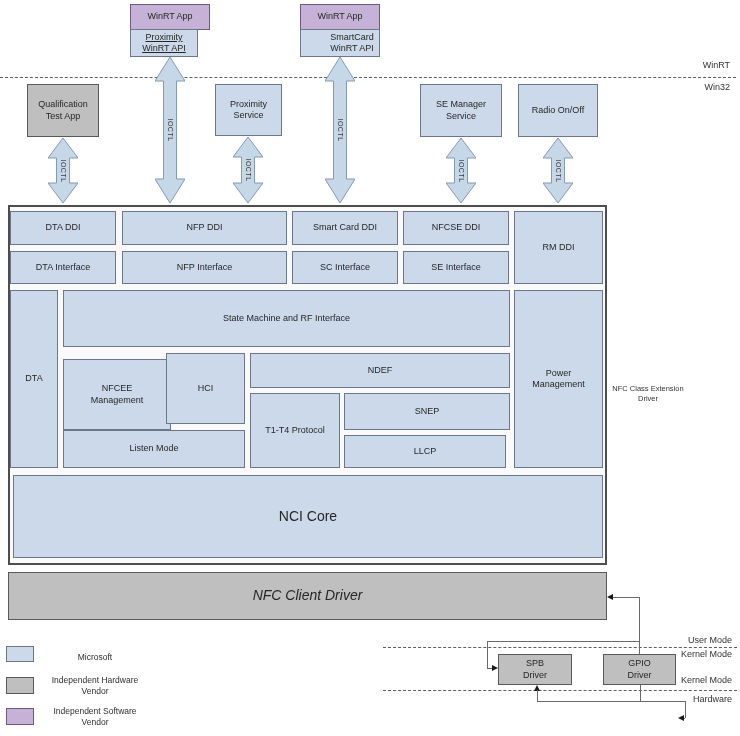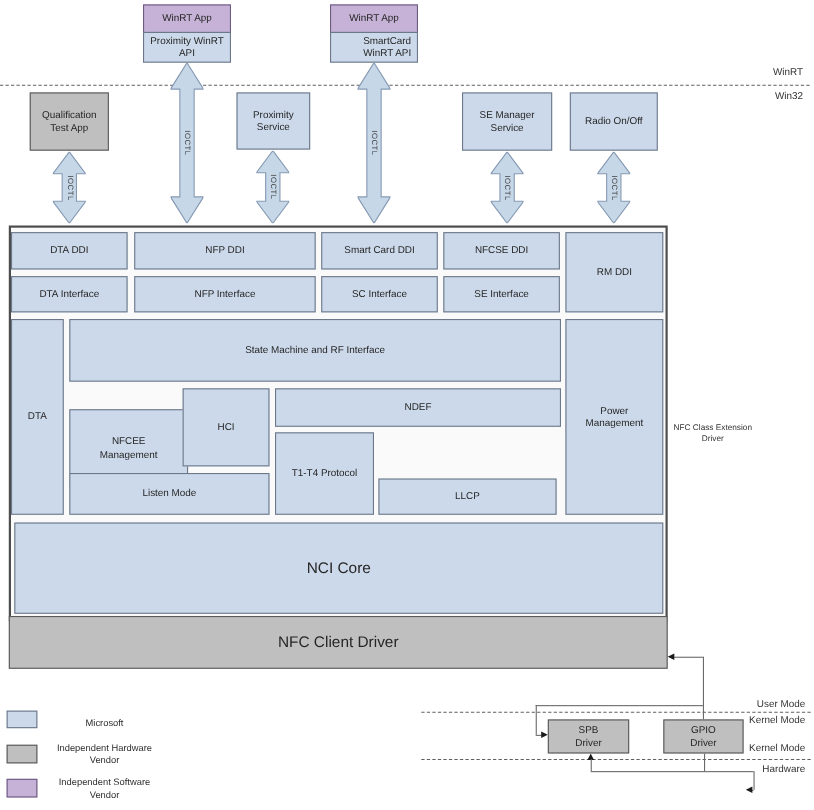--- a/index.html
+++ b/index.html
@@ -58,21 +58,21 @@
 
   <div class="ah ah-up" style="left:533.5px;top:685px;"></div>
   <div class="wire" style="left:536.5px;top:690px;width:1px;height:11px;"></div>
   <div class="wire" style="left:537px;top:700.5px;width:148px;height:1px;"></div>
   <div class="wire" style="left:639.5px;top:685px;width:1px;height:16px;"></div>
   <div class="wire" style="left:684.5px;top:701px;width:1px;height:17px;"></div>
   <div class="wire" style="left:683px;top:717.5px;width:2px;height:1px;"></div>
   <div class="ah ah-left" style="left:678px;top:714.5px;"></div>
 
   <div class="box purple" style="left:130px;top:4px;width:80px;height:26px;">WinRT App</div>
-  <div class="box blue" style="left:130px;top:29px;width:80px;height:28px;">Proximity WinRT API</div>
+  <div class="box blue" style="left:130px;top:29px;width:68px;height:28px;text-decoration:underline;">Proximity WinRT API</div>
 
   <div class="box purple" style="left:300px;top:4px;width:80px;height:26px;">WinRT App</div>
   <div class="box blue" style="left:300px;top:29px;width:80px;height:28px;padding-left:24px;">SmartCard WinRT API</div>
 
   <div class="box gray" style="left:27px;top:84px;width:72px;height:53px;padding:0 6px;">Qualification Test App</div>
   <div class="box blue" style="left:215px;top:84px;width:67px;height:52px;padding:0 8px;">Proximity Service</div>
   <div class="box blue" style="left:420px;top:84px;width:82px;height:53px;padding:0 10px;">SE Manager Service</div>
   <div class="box blue" style="left:518px;top:84px;width:80px;height:53px;">Radio On/Off</div>
 
   <div class="arrow-wrap" style="left:48px;top:138px;width:30px;height:65px;">
@@ -122,29 +122,30 @@
   <div class="box blue" style="left:514px;top:211px;width:89px;height:73px;">RM DDI</div>
 
   <div class="box blue" style="left:10px;top:251px;width:106px;height:33px;">DTA Interface</div>
   <div class="box blue" style="left:122px;top:251px;width:165px;height:33px;">NFP Interface</div>
   <div class="box blue" style="left:292px;top:251px;width:106px;height:33px;">SC Interface</div>
   <div class="box blue" style="left:403px;top:251px;width:106px;height:33px;">SE Interface</div>
 
   <div class="box blue" style="left:10px;top:290px;width:48px;height:178px;">DTA</div>
   <div class="box blue" style="left:63px;top:290px;width:447px;height:57px;">State Machine and RF Interface</div>
   <div class="box blue" style="left:514px;top:290px;width:89px;height:178px;padding:0 12px;">Power Management</div>
-  <div class="box blue" style="left:63px;top:372px;width:108px;height:71px;padding:0 26px;">NFCEE Management</div>
+  <div class="box blue" style="left:63px;top:359px;width:108px;height:71px;padding:0 26px;">NFCEE Management</div>
   <div class="box blue" style="left:166px;top:353px;width:79px;height:71px;">HCI</div>
   <div class="box blue" style="left:63px;top:430px;width:182px;height:38px;">Listen Mode</div>
   <div class="box blue" style="left:250px;top:353px;width:260px;height:35px;">NDEF</div>
   <div class="box blue" style="left:250px;top:393px;width:90px;height:75px;">T1-T4 Protocol</div>
+  <div class="box blue" style="left:344px;top:393px;width:166px;height:37px;">SNEP</div>
   <div class="box blue" style="left:344px;top:435px;width:162px;height:33px;">LLCP</div>
   <div class="box blue big-label" style="left:13px;top:475px;width:590px;height:83px;">NCI Core</div>
 
-  <div class="box gray big-label" style="left:8px;top:560px;width:599px;height:48px;border-width:1.5px;">NFC Client Driver</div>
+  <div class="box gray big-label" style="left:8px;top:572px;width:599px;height:48px;border-width:1.5px;font-style:italic;">NFC Client Driver</div>
 
   <div class="box gray" style="left:498px;top:654px;width:74px;height:31px;padding:0 22px;">SPB Driver</div>
   <div class="box gray" style="left:603px;top:654px;width:73px;height:31px;padding:0 22px;">GPIO Driver</div>
 
   <div class="txt r" style="left:660px;top:635px;width:72px;">User Mode</div>
   <div class="txt r" style="left:660px;top:649px;width:72px;">Kernel Mode</div>
   <div class="txt r" style="left:660px;top:675px;width:72px;">Kernel Mode</div>
   <div class="txt r" style="left:660px;top:694px;width:72px;">Hardware</div>
 
   <div class="sw blue" style="left:6px;top:646px;width:28px;height:16px;"></div>

